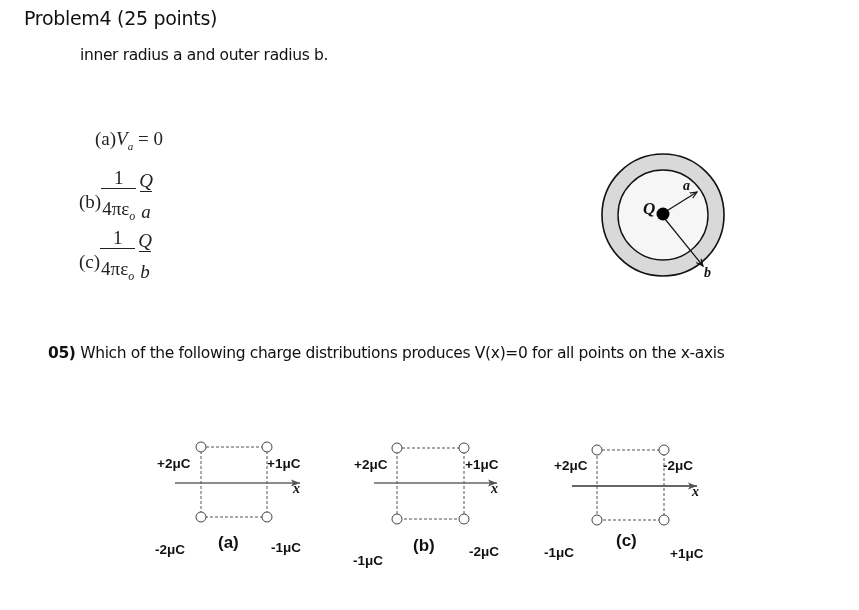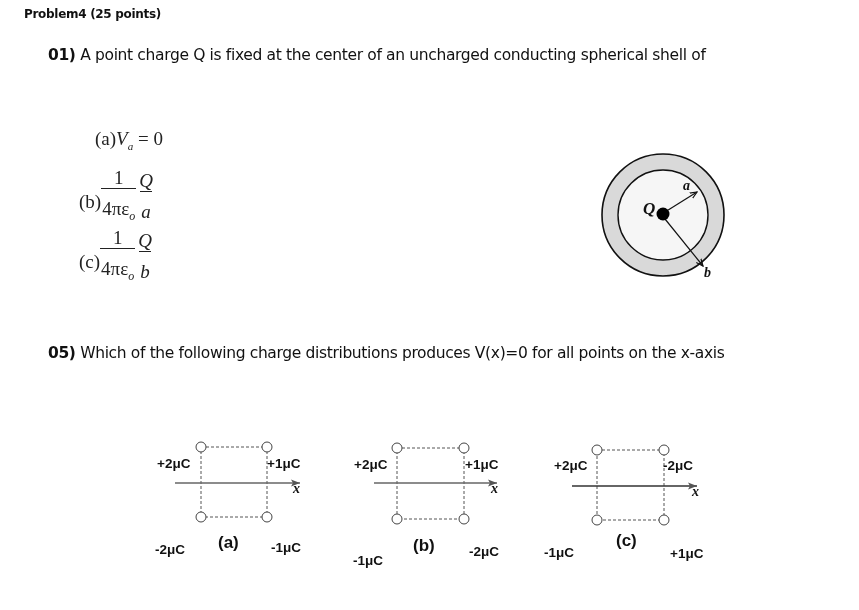--- a/index.html
+++ b/index.html
@@ -1,18 +1,18 @@
 <!DOCTYPE html>
 <html><head>
 <meta charset="utf-8">
 <style>
   html, body { margin: 0; padding: 0; background: #ffffff; }
   body { width: 859px; height: 610px; position: relative; overflow: hidden; font-family: "Liberation Sans", "DejaVu Sans", sans-serif; color: #111; }
   .abs { position: absolute; }
-  .title { left: 24px; top: 7px; font-size: 12px; font-weight: bold; font-family: "DejaVu Sans", sans-serif; letter-spacing: -0.3px; }
+  .title { left: 24px; top: 7px; font-size: 19px; font-weight: normal; font-family: "DejaVu Sans", sans-serif; letter-spacing: -0.3px; }
   .q-num { font-weight: bold; }
   .qtext { font-family: "DejaVu Sans", sans-serif; font-size: 15.5px; letter-spacing: -0.35px; line-height: 24px; white-space: nowrap; }
   .q1 { left: 48px; top: 43px; }
   .q1 .line2, .q1 .line3 { padding-left: 32px; }
   .serif { font-family: "Liberation Serif", "DejaVu Serif", serif; }
   .opt { font-family: "Liberation Serif", serif; font-size: 19px; color: #222; }
   .opt-a { left: 95px; top: 128px; }
   .frac { display: inline-flex; flex-direction: column; align-items: center; vertical-align: middle; }
   .frac .num { line-height: 20px; }
   .frac .den { border-top: 1.3px solid #222; line-height: 22px; padding: 9px 1px; }
@@ -22,21 +22,21 @@
   .charge-label { font-family: "Liberation Sans", sans-serif; font-weight: bold; font-size: 13.5px; color: #111; margin-top: 28px; }
   .diag-label { font-family: "Liberation Sans", sans-serif; font-weight: bold; font-size: 17px; }
   svg { position: absolute; left: 0; top: 0; }
 </style>
 </head>
 <body>
 
 <div class="abs title">Problem4 (25 points)</div>
 
 <div class="abs qtext q1">
-  <div><span class="q-num">01)</span><span> A point charge Q is fixed at the center of an uncharged conducting spherical shell of</span></div>
+  <div class="line2">inner radius a and outer radius b.</div>
 </div>
 
 <div class="abs opt opt-a">
   <span>(a)</span><i>V</i><sub style="font-size:11px"><i>a</i></sub><span> = 0</span>
 </div>
 
 <div class="abs opt opt-b">
   <span style="vertical-align:middle">(b)</span><span class="frac">
     <span class="num">1</span>
     <span class="den"><span>4πε</span><sub style="font-size:12px;font-style:italic">o</sub></span>

